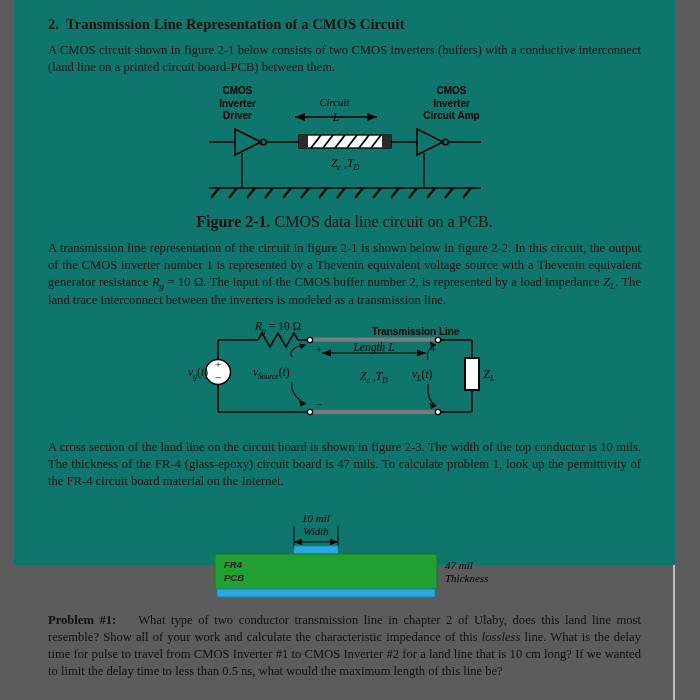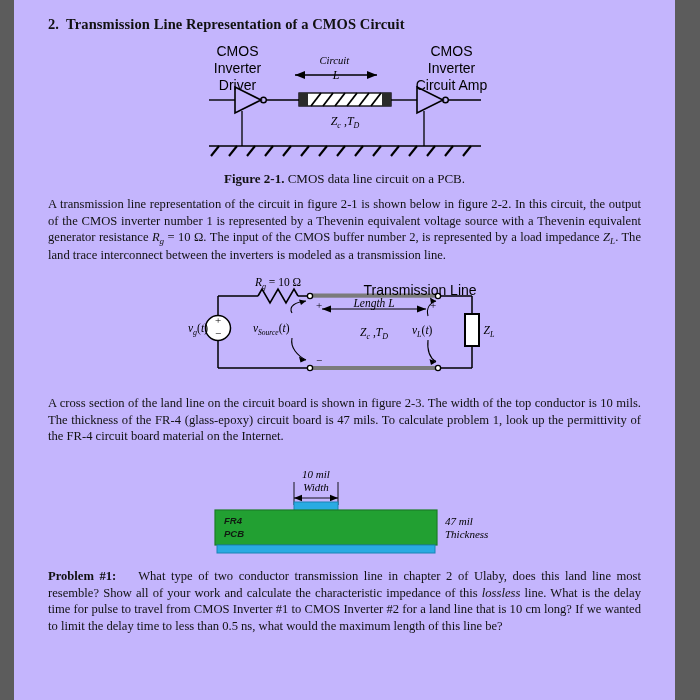--- a/index.html
+++ b/index.html
@@ -9,22 +9,22 @@
     overflow: hidden;
   }
   .viewport {
     position: relative;
     width: 700px; height: 700px;
     background: #5c5c5c;
   }
   .page {
     position: absolute;
     left: 14px; top: 0;
-    width: 661px; height: 700px;
-    background: #c4b5fd;
+    width: 661px; height: 565px;
+    background: #0f766e;
     box-sizing: border-box;
     padding: 12px 34px 0 34px;
     font-family: "Liberation Serif", serif;
     color: #111;
   }
   .gutter-left {
     position: absolute; left: 0; top: 0; width: 14px; height: 700px;
     background: #5c5c5c;
   }
   .gutter-right {
@@ -48,42 +48,42 @@
   p.body-text {
     font-size: 12.6px;
     line-height: 1.33;
     margin: 0 0 4px 0;
     text-align: justify;
     hyphens: none;
   }
 
   .cap {
     text-align: center;
-    font-size: 13px;
+    font-size: 16px;
     margin: 6px 0 0 0;
   }
   .cap b { font-weight: bold; }
 
   i, em { font-style: italic; }
   .sub { font-size: 0.72em; vertical-align: -0.28em; }
   .mvar { font-style: italic; font-family: "Liberation Serif", serif; }
 
   
   .fig { position: relative; margin: 0 auto; }
   .fig1 { width: 300px; height: 122px; margin-top: 10px; }
   .fig2 { width: 330px; height: 110px; margin-top: 12px; }
   .fig3 { width: 300px; height: 92px; margin-top: 22px; }
 
   .fig svg { display: block; }
 
   .lbl {
     position: absolute;
     font-family: "Liberation Sans", sans-serif;
-    font-size: 14px;
-    font-weight: normal;
+    font-size: 10px;
+    font-weight: bold;
     color: #000;
     white-space: nowrap;
     line-height: 1.22;
     text-align: center;
   }
   .lbl-serif-i {
     position: absolute;
     font-family: "Liberation Serif", serif;
     font-style: italic;
     font-size: 10.6px;
@@ -102,20 +102,21 @@
   <div class="gutter-left"></div>
   <div class="gutter-right"></div>
   <div class="page-edge"></div>
 
   <div class="page">
 
     <h1 class="section-title">
       <span class="num">2.</span><span>Transmission Line Representation of a CMOS Circuit</span>
     </h1>
 
+    <p class="body-text">A CMOS circuit shown in figure 2-1 below consists of two CMOS inverters (buffers) with a conductive interconnect (land line on a printed circuit board-PCB) between them.</p>
 
     <div class="fig fig1">
 
       <div class="lbl" style="left:0px; top:0px; width:86px;">
         <span>CMOS</span><br>
         <span>Inverter</span><br>
         <span>Driver</span>
       </div>
 
       <div class="lbl" style="left:214px; top:0px; width:86px;">
@@ -200,21 +201,21 @@
       <b>Figure 2-1.</b>
       <span>CMOS data line circuit on a PCB.</span>
     </p>
 
     <div class="gap"></div>
 
     <p class="body-text"><span>A transmission line representation of the circuit in figure 2-1 is shown below in figure 2-2. In this circuit, the output of the CMOS inverter number 1 is represented by a Thevenin equivalent voltage source with a Thevenin equivalent generator resistance </span><span class="mvar">R<span class="sub">g</span></span><span> = 10 Ω. The input of the CMOS buffer number 2, is represented by a load impedance </span><span class="mvar">Z<span class="sub">L</span></span><span>. The land trace interconnect between the inverters is modeled as a transmission line.</span></p>
 
     <div class="fig fig2">
 
-      <div class="lbl" style="left:184px; top:6px; width:110px; text-align:center;">Transmission Line</div>
+      <div class="lbl" style="left:170px; top:6px; width:110px; text-align:right;">Transmission Line</div>
 
       <svg width="330" height="110" viewBox="0 0 330 110">
 
         <text x="98" y="10" font-family="Liberation Serif, serif" font-size="11.5" text-anchor="middle" fill="#000">
           <tspan font-style="italic">R</tspan><tspan font-size="8" dy="3" font-style="italic">g</tspan><tspan dy="-3"> = 10 Ω</tspan>
         </text>
 
         <g stroke="#000" fill="none" stroke-width="1.5">
           <line x1="38" y1="20" x2="78" y2="20"></line>
           <line x1="118" y1="20" x2="130" y2="20"></line>

